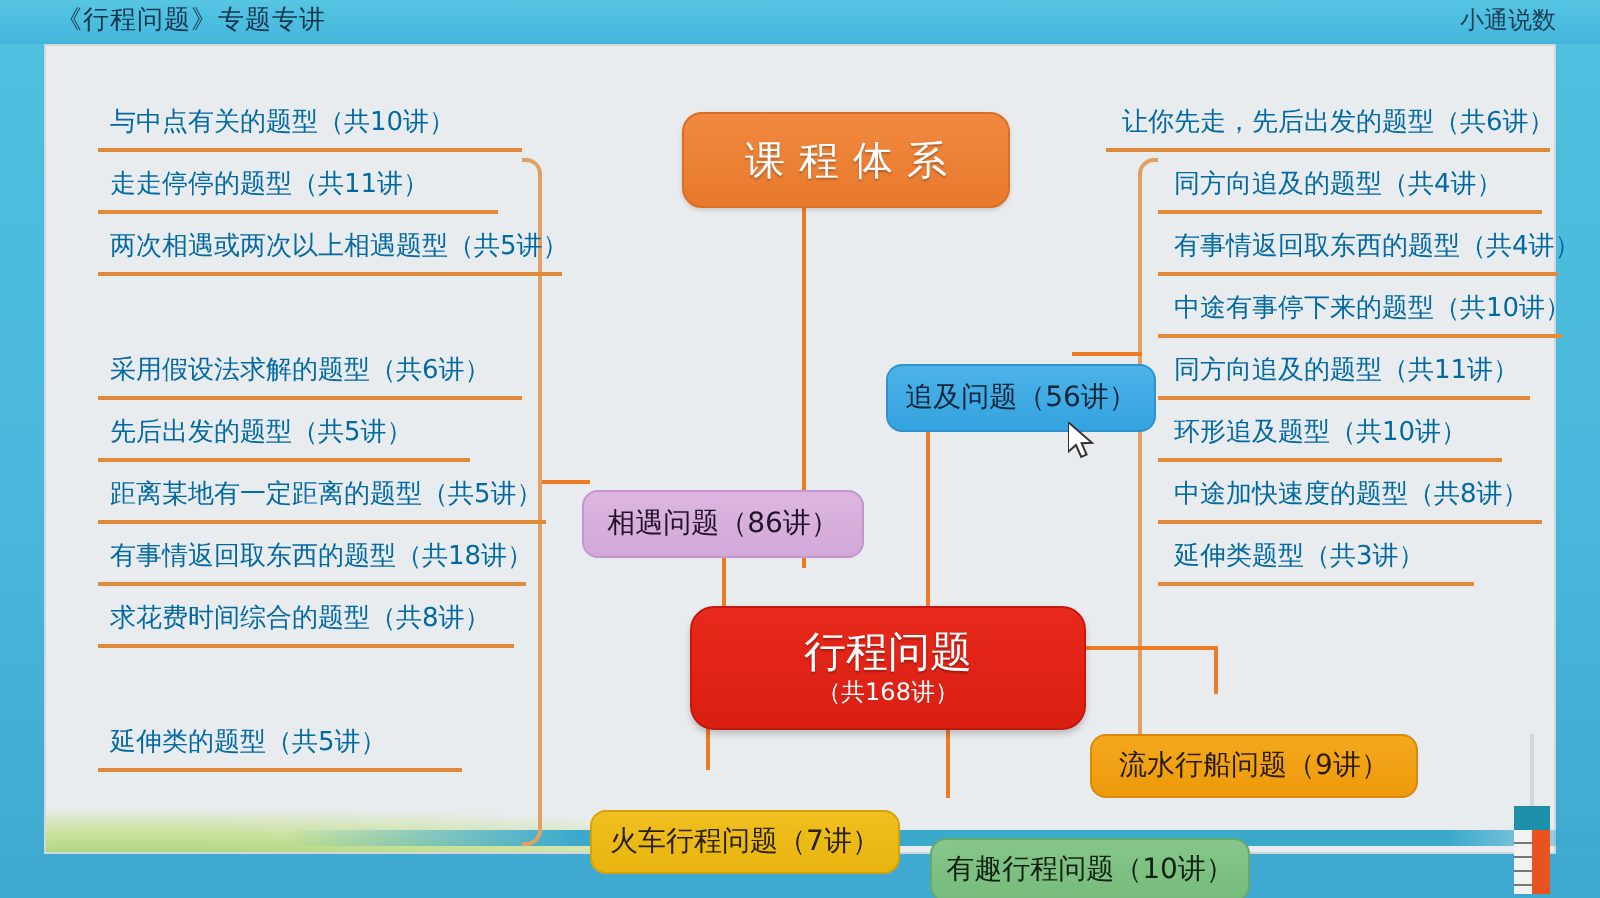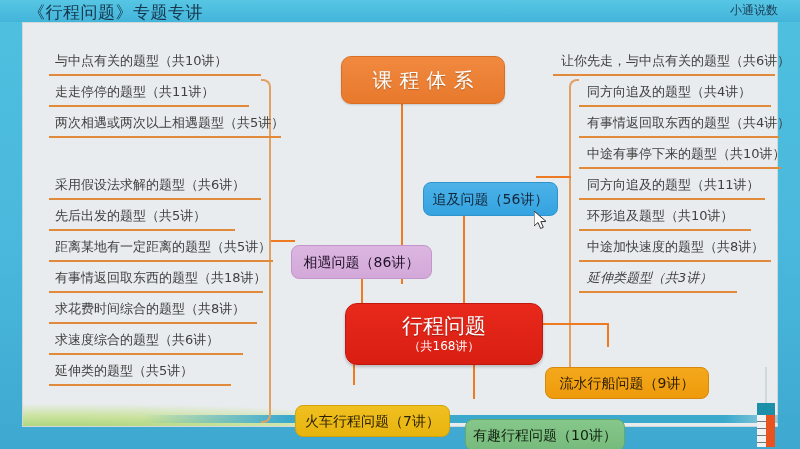--- a/index.html
+++ b/index.html
@@ -14,21 +14,21 @@
     background: linear-gradient(180deg, #4fc0e0 0%, #49b8dc 55%, #3fa8d0 100%);
   }
 
   
   .header {
     position: absolute; left: 0; top: 0; width: 800px; height: 22px;
     background: linear-gradient(180deg, #57c6e4 0%, #43b5da 100%);
   }
   .header-title {
     position: absolute; left: 28px; top: 1px;
-    font-size: 17px; color: #16364d; letter-spacing: .5px;
+    font-size: 13px; color: #16364d; letter-spacing: .5px;
     white-space: nowrap;
   }
   .header-brand {
     position: absolute; right: 22px; top: 2px;
     font-size: 12px; color: #1b3d55; white-space: nowrap;
   }
 
   
   .canvas {
     position: absolute; left: 22px; top: 22px;
@@ -89,21 +89,21 @@
     border-radius: 12px;
     color: #ffffff;
     flex-direction: column;
     box-shadow: 0 2px 3px rgba(0,0,0,.2);
   }
   .n-center .big { font-size: 21px; text-shadow: 0 1px 1px rgba(0,0,0,.3); }
   .n-center .small { font-size: 12px; margin-top: 2px; }
 
   
   .n-blue {
-    left: 400px; top: 159px; width: 135px; height: 34px;
+    left: 420px; top: 159px; width: 135px; height: 34px;
     background: linear-gradient(180deg, #4db2e8 0%, #34a3e0 100%);
     border: 1px solid #2e93cd;
     color: #10263a; font-size: 14px;
   }
   
   .n-purple {
     left: 268px; top: 222px; width: 141px; height: 34px;
     background: linear-gradient(180deg, #dcb6e0 0%, #d2a8d8 100%);
     border: 1px solid #c494cc;
     color: #201028; font-size: 14px;
@@ -128,21 +128,21 @@
     background: linear-gradient(180deg, #f4a81c 0%, #ee9a0c 100%);
     border: 1px solid #d8890a;
     color: #2a1c02; font-size: 14px;
   }
 
   
   .leaf {
     position: absolute;
     height: 29px;
     display: flex; align-items: center;
-    font-size: 13px; color: #404040;
+    font-size: 13px; color: #0369a1;
     white-space: nowrap;
     border-bottom: 2px solid #e08a3a;
   }
   .leaf-left  { left: 26px; padding-left: 6px; }
   .leaf-right { padding-left: 8px; }
 
   
   .rail {
     position: absolute;
     border: 0 solid #e0a060;
@@ -211,31 +211,30 @@
     <div class="conn conn-v" style="left:378px; top:59px; height:202px;"></div>
 
     <div class="leaf leaf-left" style="top:24px;  width:212px;">与中点有关的题型（共10讲）</div>
     <div class="leaf leaf-left" style="top:55px;  width:200px;">走走停停的题型（共11讲）</div>
     <div class="leaf leaf-left" style="top:86px;  width:232px;">两次相遇或两次以上相遇题型（共5讲）</div>
     <div class="leaf leaf-left" style="top:148px; width:212px;">采用假设法求解的题型（共6讲）</div>
     <div class="leaf leaf-left" style="top:179px; width:186px;">先后出发的题型（共5讲）</div>
     <div class="leaf leaf-left" style="top:210px; width:224px;">距离某地有一定距离的题型（共5讲）</div>
     <div class="leaf leaf-left" style="top:241px; width:214px;">有事情返回取东西的题型（共18讲）</div>
     <div class="leaf leaf-left" style="top:272px; width:208px;">求花费时间综合的题型（共8讲）</div>
-    <div class="leaf leaf-left" style="top:303px; width:194px;">求速度综合的题型（共6讲）</div>
     <div class="leaf leaf-left" style="top:334px; width:182px;">延伸类的题型（共5讲）</div>
 
-    <div class="leaf leaf-right" style="left:530px; top:24px;  width:222px;">让你先走，与中点有关的题型（共6讲）</div>
+    <div class="leaf leaf-right" style="left:530px; top:24px;  width:222px;">让你先走，先后出发的题型（共6讲）</div>
     <div class="leaf leaf-right" style="left:556px; top:55px;  width:192px;">同方向追及的题型（共4讲）</div>
     <div class="leaf leaf-right" style="left:556px; top:86px;  width:200px;">有事情返回取东西的题型（共4讲）</div>
     <div class="leaf leaf-right" style="left:556px; top:117px; width:202px;">中途有事停下来的题型（共10讲）</div>
     <div class="leaf leaf-right" style="left:556px; top:148px; width:186px;">同方向追及的题型（共11讲）</div>
     <div class="leaf leaf-right" style="left:556px; top:179px; width:172px;">环形追及题型（共10讲）</div>
     <div class="leaf leaf-right" style="left:556px; top:210px; width:192px;">中途加快速度的题型（共8讲）</div>
-    <div class="leaf leaf-right" style="left:556px; top:241px; width:158px;font-style:italic;">延伸类题型（共3讲）</div>
+    <div class="leaf leaf-right" style="left:556px; top:241px; width:158px;">延伸类题型（共3讲）</div>
 
     <div class="node n-title">课程体系</div>
 
     <div class="node n-center">
       <span class="big">行程问题</span>
       <span class="small">（共168讲）</span>
     </div>
 
     <div class="node n-blue">追及问题（56讲）</div>
     <div class="node n-purple">相遇问题（86讲）</div>

